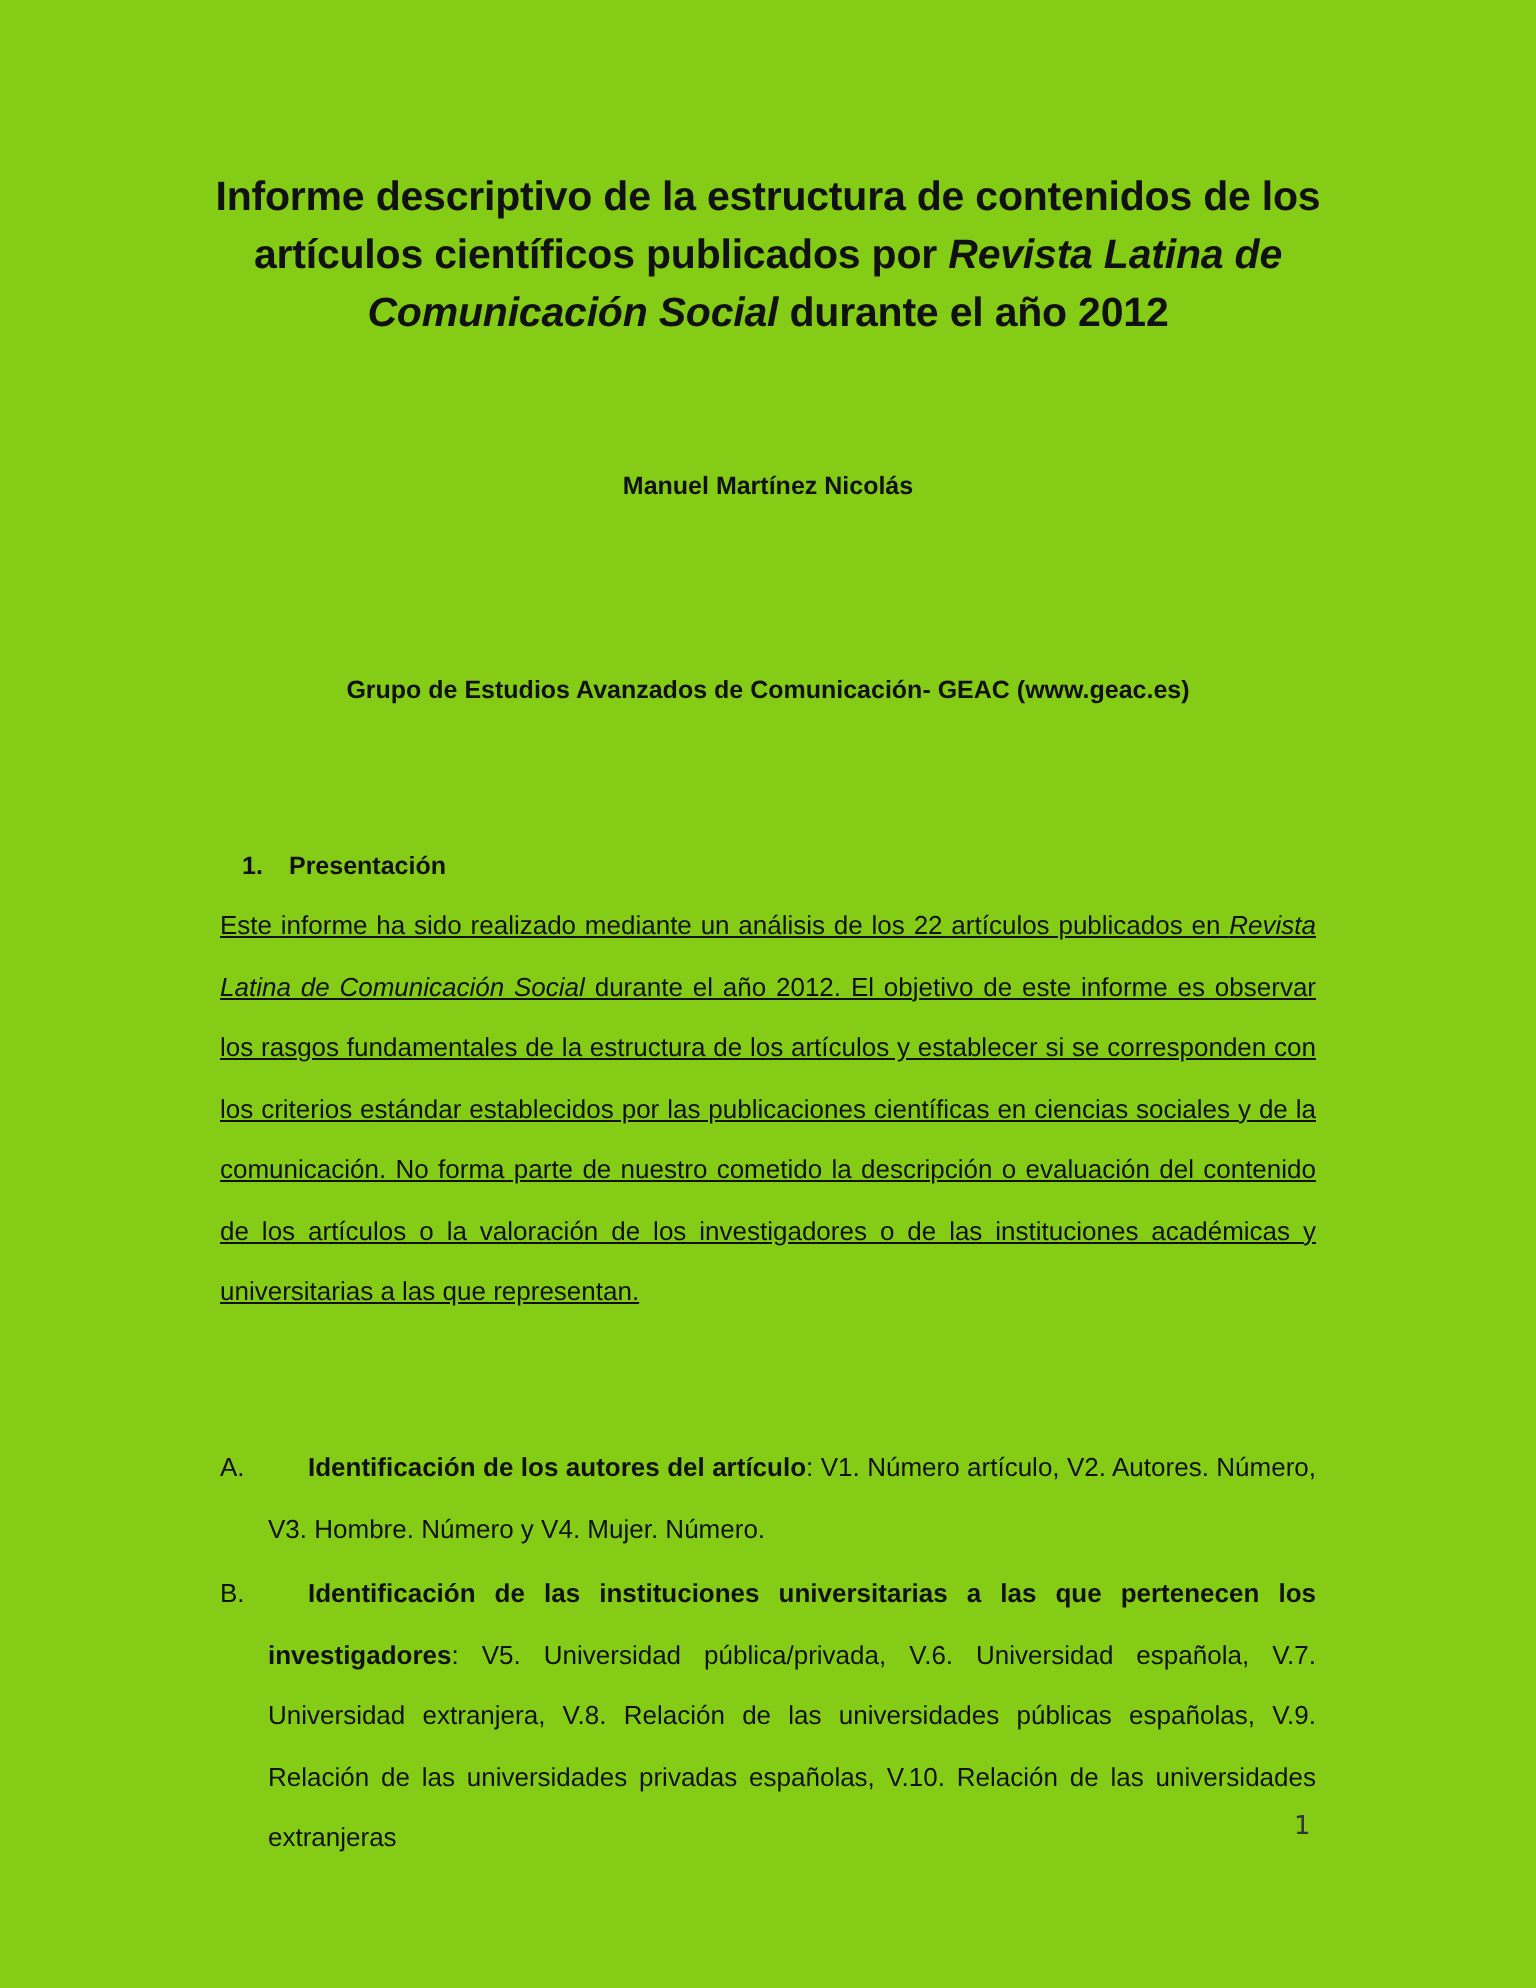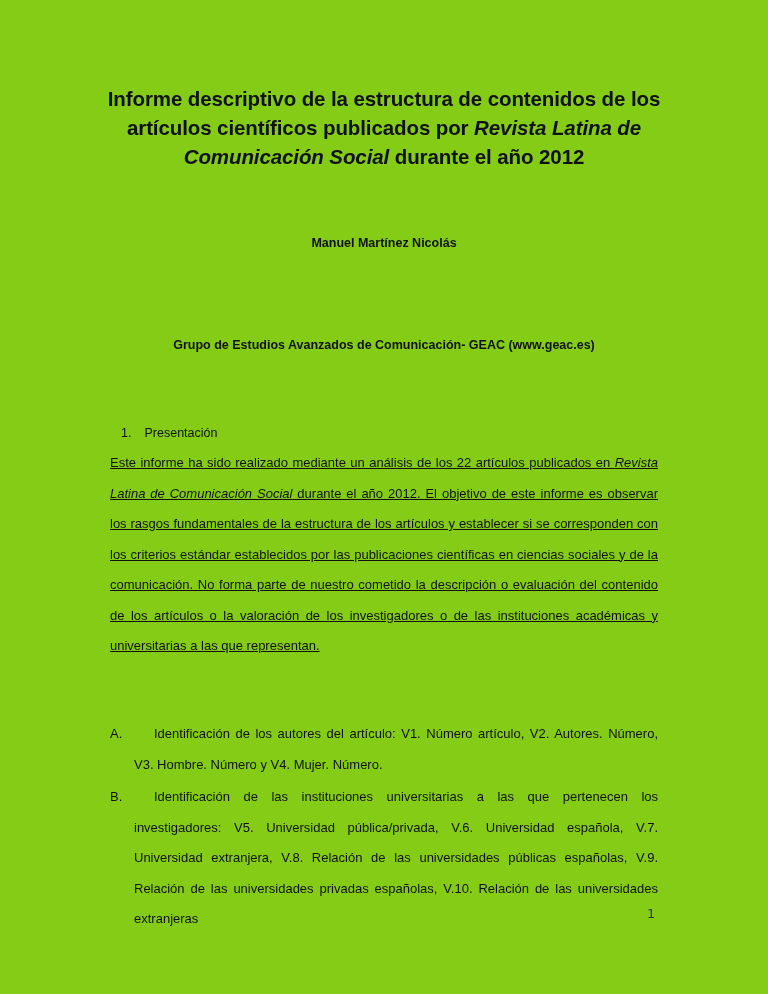--- a/index.html
+++ b/index.html
@@ -4,29 +4,29 @@
 <style>
   html, body { margin: 0; padding: 0; background: #ffffff; }
   body { width: 768px; height: 994px; position: relative; overflow: hidden;
          font-family: "Liberation Sans", sans-serif; color: #111; }
   .page { position: absolute; left: 0; top: 0; width: 768px; height: 994px; background: #84cc16; }
   .title { position: absolute; left: 100px; top: 84px; width: 568px; text-align: center;
            font-weight: bold; font-size: 20.5px; line-height: 29px; color: #111; letter-spacing: -0.1px; }
   .title i { font-style: italic; }
   .meta { position: absolute; left: 100px; width: 568px; text-align: center; font-weight: bold;
           font-size: 12.5px; color: #111; }
-  .section-heading { position: absolute; left: 121px; top: 426px; font-weight: normal; font-size: 12.5px; }
+  .section-heading { position: absolute; left: 121px; top: 426px; font-weight: bold; font-size: 12.5px; }
   .section-heading .num { display: inline-block; width: 20px; }
   .para { position: absolute; left: 110px; width: 548px; font-size: 13px; line-height: 30.5px;
           text-align: justify; color: #111; text-decoration: underline; }
   .para i { font-style: italic; }
   .list { position: absolute; left: 134px; width: 524px; font-size: 13px; line-height: 30.5px; }
   .list-item { position: relative; padding-left: 0; text-align: justify; margin-bottom: 2px; }
   .list-item .marker { position: absolute; left: -24px; top: 0; }
-  .list-item b { font-weight: normal; padding-left: 20px; }
+  .list-item b { font-weight: bold; padding-left: 20px; }
   .page-number { position: absolute; left: 647px; top: 906px; font-family: "DejaVu Sans", sans-serif;
                  font-size: 13px; color: #333; }
 </style>
 </head>
 <body>
 
 <div class="page">
 
   <div class="title"><span>Informe descriptivo de la estructura de contenidos de los artículos científicos publicados por </span><i>Revista Latina de Comunicación Social</i><span>  durante el año 2012</span></div>
 

